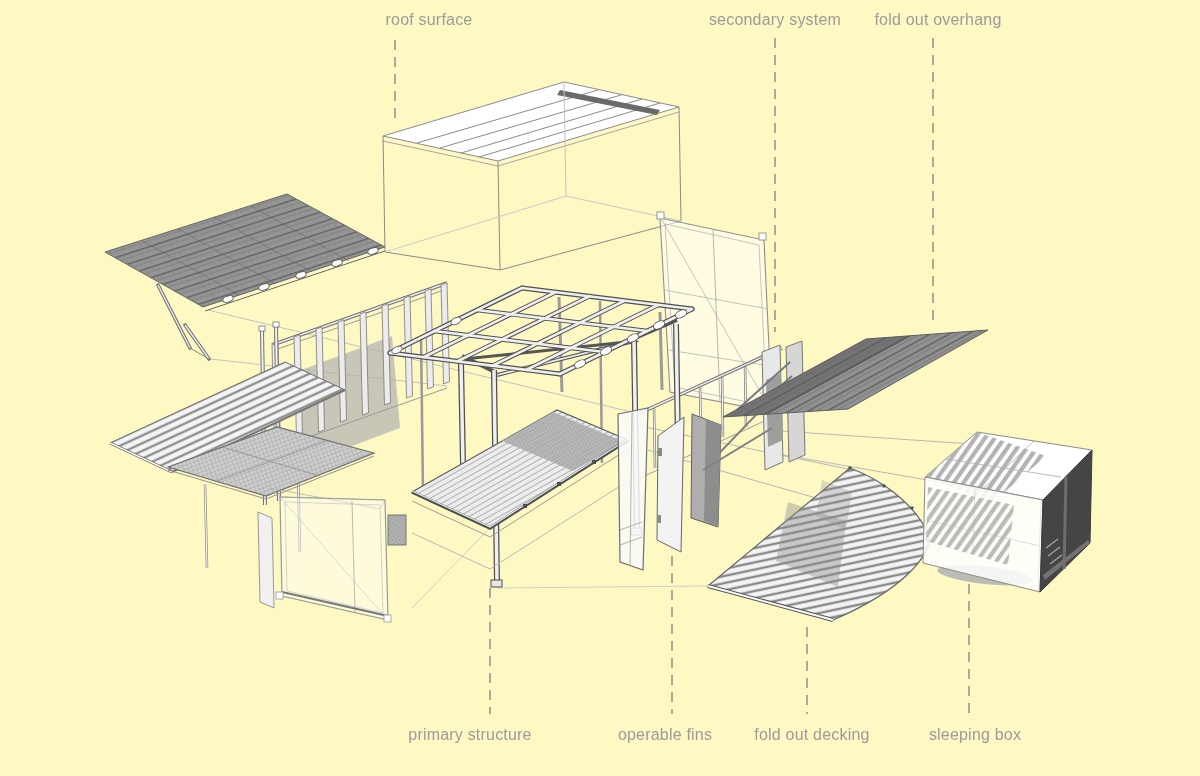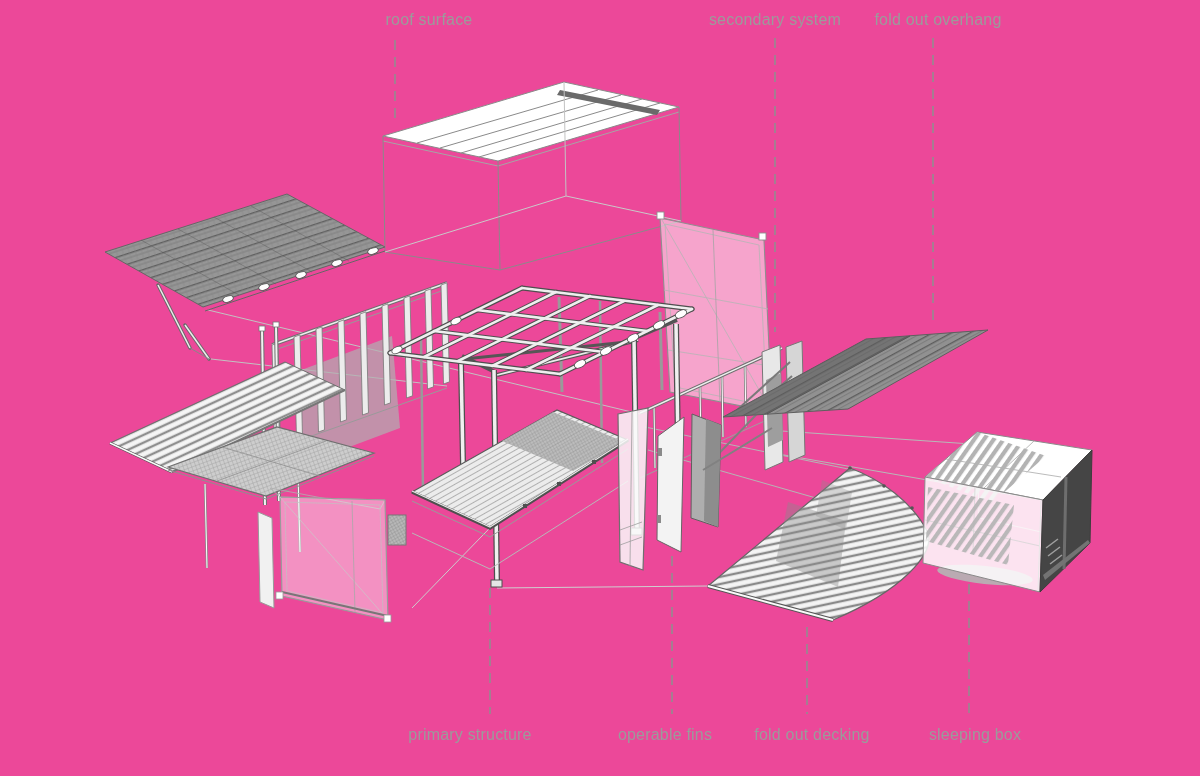--- a/index.html
+++ b/index.html
@@ -1,16 +1,16 @@
 <!DOCTYPE html>
 <html><head>
 <meta charset="utf-8">
 <style>
   html,body{margin:0;padding:0;background:#ffffff;}
-  .stage{position:relative;width:1200px;height:776px;background:#ec4899;overflow:hidden;
+  .stage{position:relative;width:1200px;height:776px;background:#fef9c3;overflow:hidden;
          font-family:"Liberation Sans", sans-serif;}
   svg{display:block}
   text.lbl{font-family:"Liberation Sans", sans-serif;font-size:16px;letter-spacing:.2px;}
 </style>
 </head>
 <body>
 
 <div class="stage">
 <svg width="1200" height="776" viewBox="0 0 1200 776">
   <defs>

